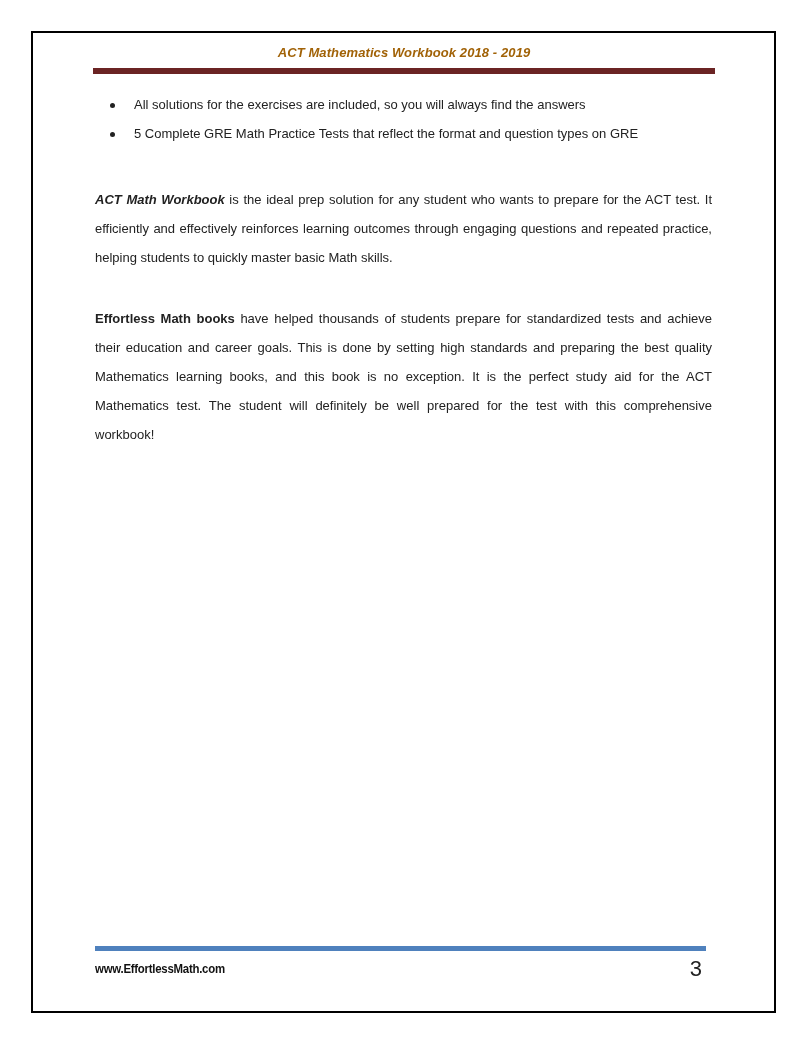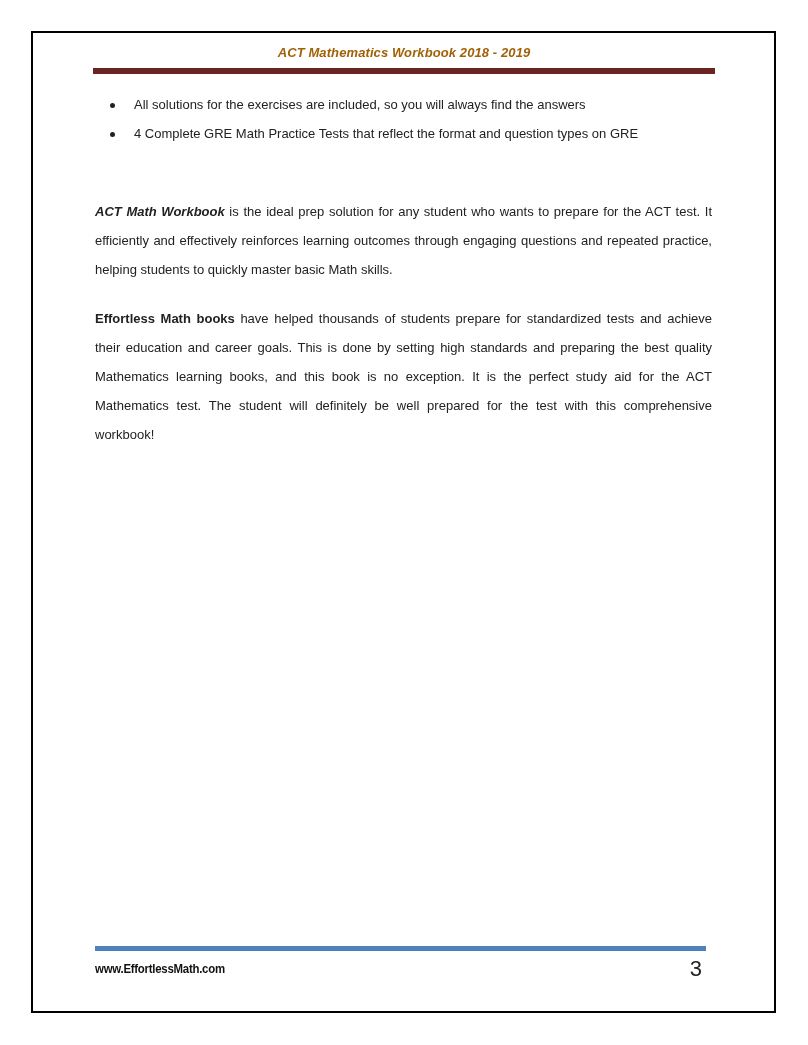--- a/index.html
+++ b/index.html
@@ -24,21 +24,21 @@
   }
   .bullets li { position: relative; padding-left: 39px; height: 29px; line-height: 22px; }
   .bullets li .dot {
     position: absolute; left: 15px; top: 9px; width: 5px; height: 5px; border-radius: 50%; background: #222;
   }
   .para {
     position: absolute; left: 95px; width: 617px;
     font-family: "Liberation Sans", sans-serif; font-size: 13px; color: #222;
     line-height: 29px; text-align: justify; margin: 0;
   }
-  .para1 { top: 197px; }
+  .para1 { top: 185px; }
   .para2 { top: 304px; }
   .para b.italic { font-style: italic; }
   .footer-rule {
     position: absolute; left: 95px; top: 946px; width: 611px; height: 5px;
     background: #4f81bd;
   }
   .footer-url {
     position: absolute; left: 95px; top: 961px;
     font-family: "Liberation Sans", sans-serif; font-weight: bold; font-size: 13px; color: #111;
     letter-spacing: -0.3px; transform: scaleX(0.88); transform-origin: left;
@@ -56,21 +56,21 @@
 <div class="header-title">ACT Mathematics Workbook 2018 - 2019</div>
 <div class="header-rule"></div>
 
 <ul class="bullets">
   <li>
     <span class="dot"></span>
     <span>All solutions for the exercises are included, so you will always find the answers</span>
   </li>
   <li>
     <span class="dot"></span>
-    <span>4 Complete GRE Math Practice Tests that reflect the format and question types on GRE</span>
+    <span>5 Complete GRE Math Practice Tests that reflect the format and question types on GRE</span>
   </li>
 </ul>
 
 <p class="para para1"><b class="italic">ACT Math Workbook</b><span> is the ideal prep solution for any student who wants to prepare for the ACT test. It efficiently and effectively reinforces learning outcomes through engaging questions and repeated practice, helping students to quickly master basic Math skills.</span></p>
 
 <p class="para para2"><b>Effortless Math books</b><span> have helped thousands of students prepare for standardized tests and achieve their education and career goals. This is done by setting high standards and preparing the best quality Mathematics learning books, and this book is no exception. It is the perfect study aid for the ACT Mathematics test. The student will definitely be well prepared for the test with this comprehensive workbook!</span></p>
 
 <div class="footer-rule"></div>
 <div class="footer-url">www.EffortlessMath.com</div>
 <div class="page-number">3</div>

